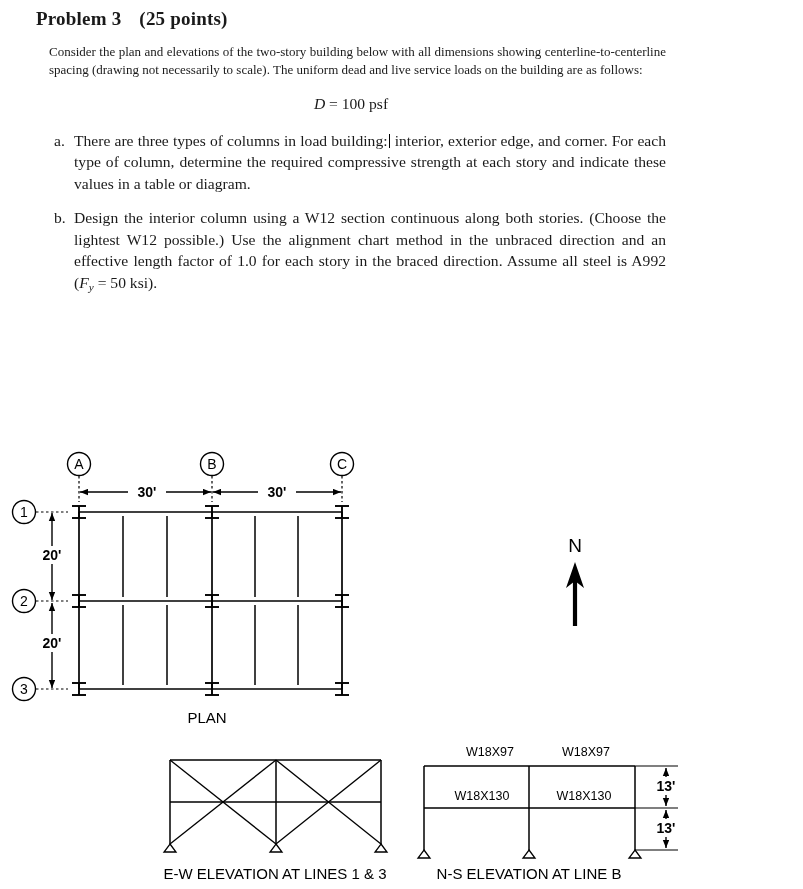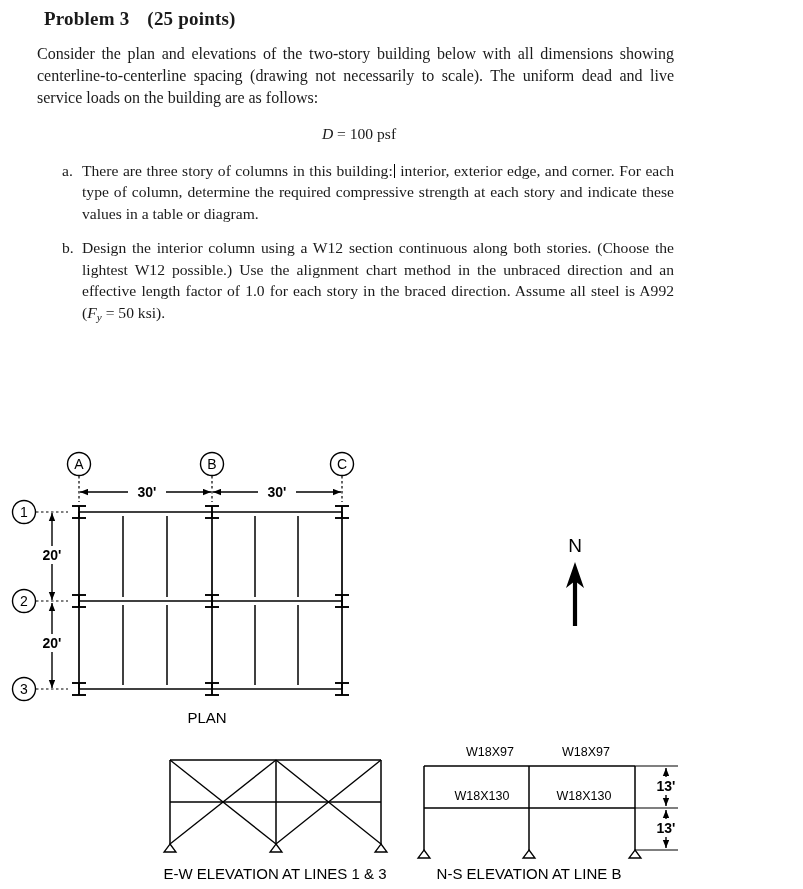--- a/index.html
+++ b/index.html
@@ -12,37 +12,37 @@
     height: 889px;
     position: relative;
     font-family: "Liberation Serif", serif;
     color: #1a1a1a;
     overflow: hidden;
   }
 
   
   .doc {
     position: absolute;
-    left: 16px; top: 0;
+    left: 8px; top: 0;
     width: 686px;
   }
   .prob-title {
     font-family: "Liberation Serif", serif;
     font-size: 19px;
     font-weight: bold;
     margin: 8px 0 0 28px;
     letter-spacing: .2px;
   }
   .prob-title .pts {
     margin-left: 18px;
   }
   .para {
-    font-size: 16px;
+    font-size: 13px;
     line-height: 1.38;
-    margin: 13px 28px 0 21px;
+    margin: 13px 28px 0 41px;
     text-align: justify;
     text-justify: inter-word;
   }
   .eqblock {
     margin: 14px 0 0 0;
     text-align: center;
     font-size: 15.6px;
     line-height: 1.47;
   }
   .eq {
@@ -136,21 +136,21 @@
       <span>=</span>
       <span>100</span>
       <span>psf</span>
     </span>
   </div>
 
 
   <div class="list">
 
     <div class="li">
-      <span class="mark">a.</span><span>There are three story of columns in this building:</span><span class="caret"></span><span> interior, exterior edge, and corner.  For each type of column, determine the required compressive strength at each story and indicate these values in a table or diagram.</span>
+      <span class="mark">a.</span><span>There are three types of columns in load building:</span><span class="caret"></span><span> interior, exterior edge, and corner.  For each type of column, determine the required compressive strength at each story and indicate these values in a table or diagram.</span>
     </div>
 
     <div class="li">
       <span class="mark">b.</span><span>Design the interior column using a W12 section continuous along both stories.  (Choose the lightest W12 possible.)  Use the alignment chart method in the unbraced direction and an effective length factor of 1.0 for each story in the braced direction.  Assume all steel is A992 (</span><span class="mvar">F</span><span class="sub">y</span> <span>=</span> <span>50</span> <span>ksi</span><span>).</span>
     </div>
 
   </div>
 </div>
 
 <div class="figures">

